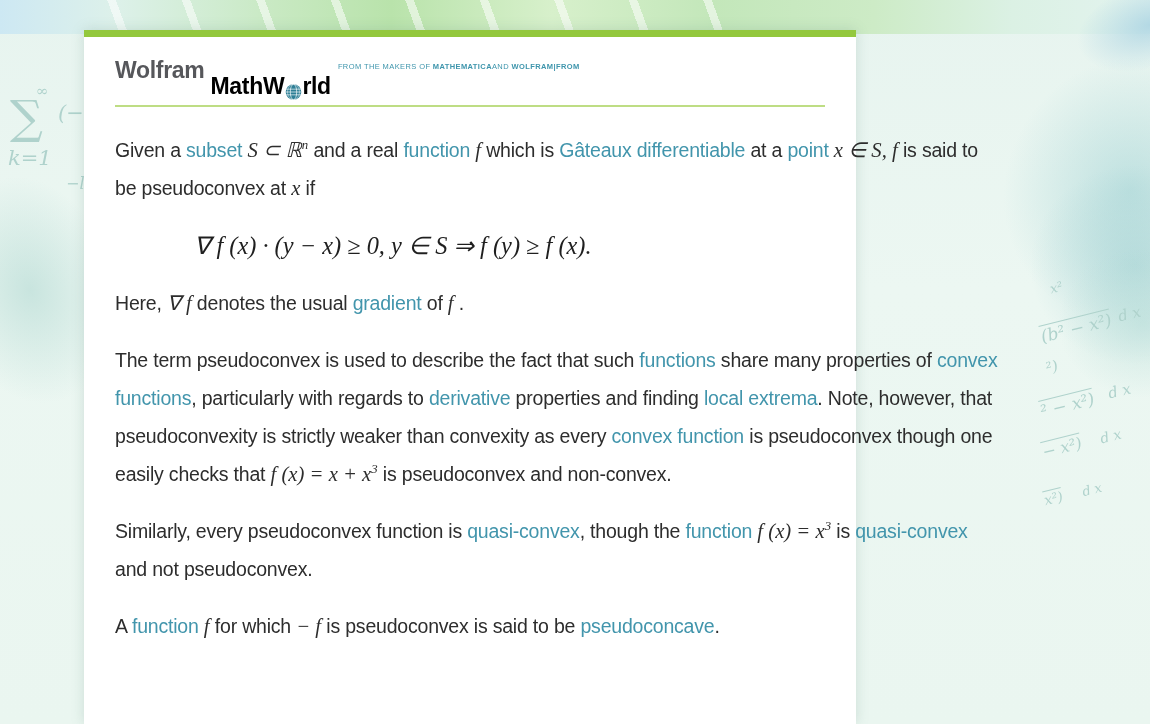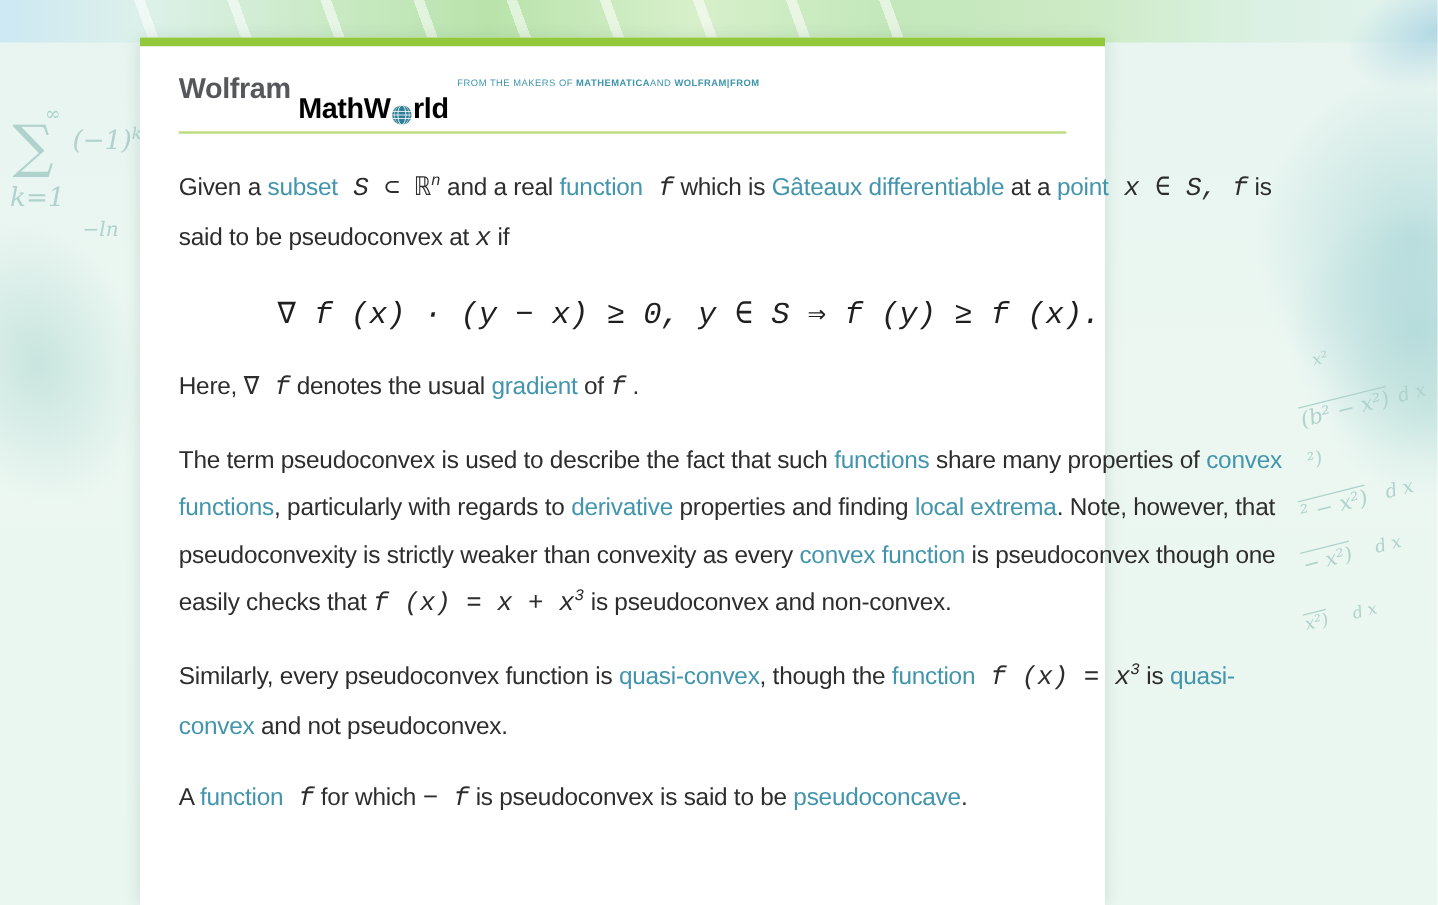--- a/index.html
+++ b/index.html
@@ -43,21 +43,21 @@
     font-family: "DejaVu Serif", "Liberation Serif", serif;
     font-style: italic;
     color: #afd2cc;
     white-space: nowrap;
   }
   .bg-formula.over { text-decoration: overline; }
   .bg-formula sup { font-size: .62em; }
 
   
   .card {
-    position: absolute; left: 112px; top: 30px; width: 772px; height: 694px;
+    position: absolute; left: 84px; top: 30px; width: 772px; height: 694px;
     background: #ffffff; z-index: 2;
     box-shadow: 0 0 12px rgba(90, 130, 120, .22);
   }
   .accent-bar { height: 7px; width: 100%; background: #93c83d; }
 
   .card-inner { padding: 20px 31px 0 31px; }
 
   
   .brand { display: flex; align-items: flex-start; cursor: pointer; }
   .wordmark-gray {
@@ -87,21 +87,21 @@
   
   .article { margin-top: 24px; width: 889px; }
   .article p.para {
     font-size: 19.5px; line-height: 38px; letter-spacing: -0.2px;
     color: #2d2d2d; margin: 0 0 19px 0;
   }
   .article a {
     color: #4295ac; text-decoration: none; cursor: pointer;
   }
   .math {
-    font-family: Liberation Mono, monospace;
+    font-family: Liberation Serif, serif;
     font-style: italic; font-size: 1.06em; letter-spacing: 0;
   }
   .math sup { font-size: .62em; line-height: 0; }
   .equation {
     font-family: "DejaVu Serif", "Liberation Serif", serif;
     font-style: italic; font-size: 23px; color: #1f1f1f;
     margin: 24px 0 24px 79px; letter-spacing: .3px;
   }
 </style>
 </head>

